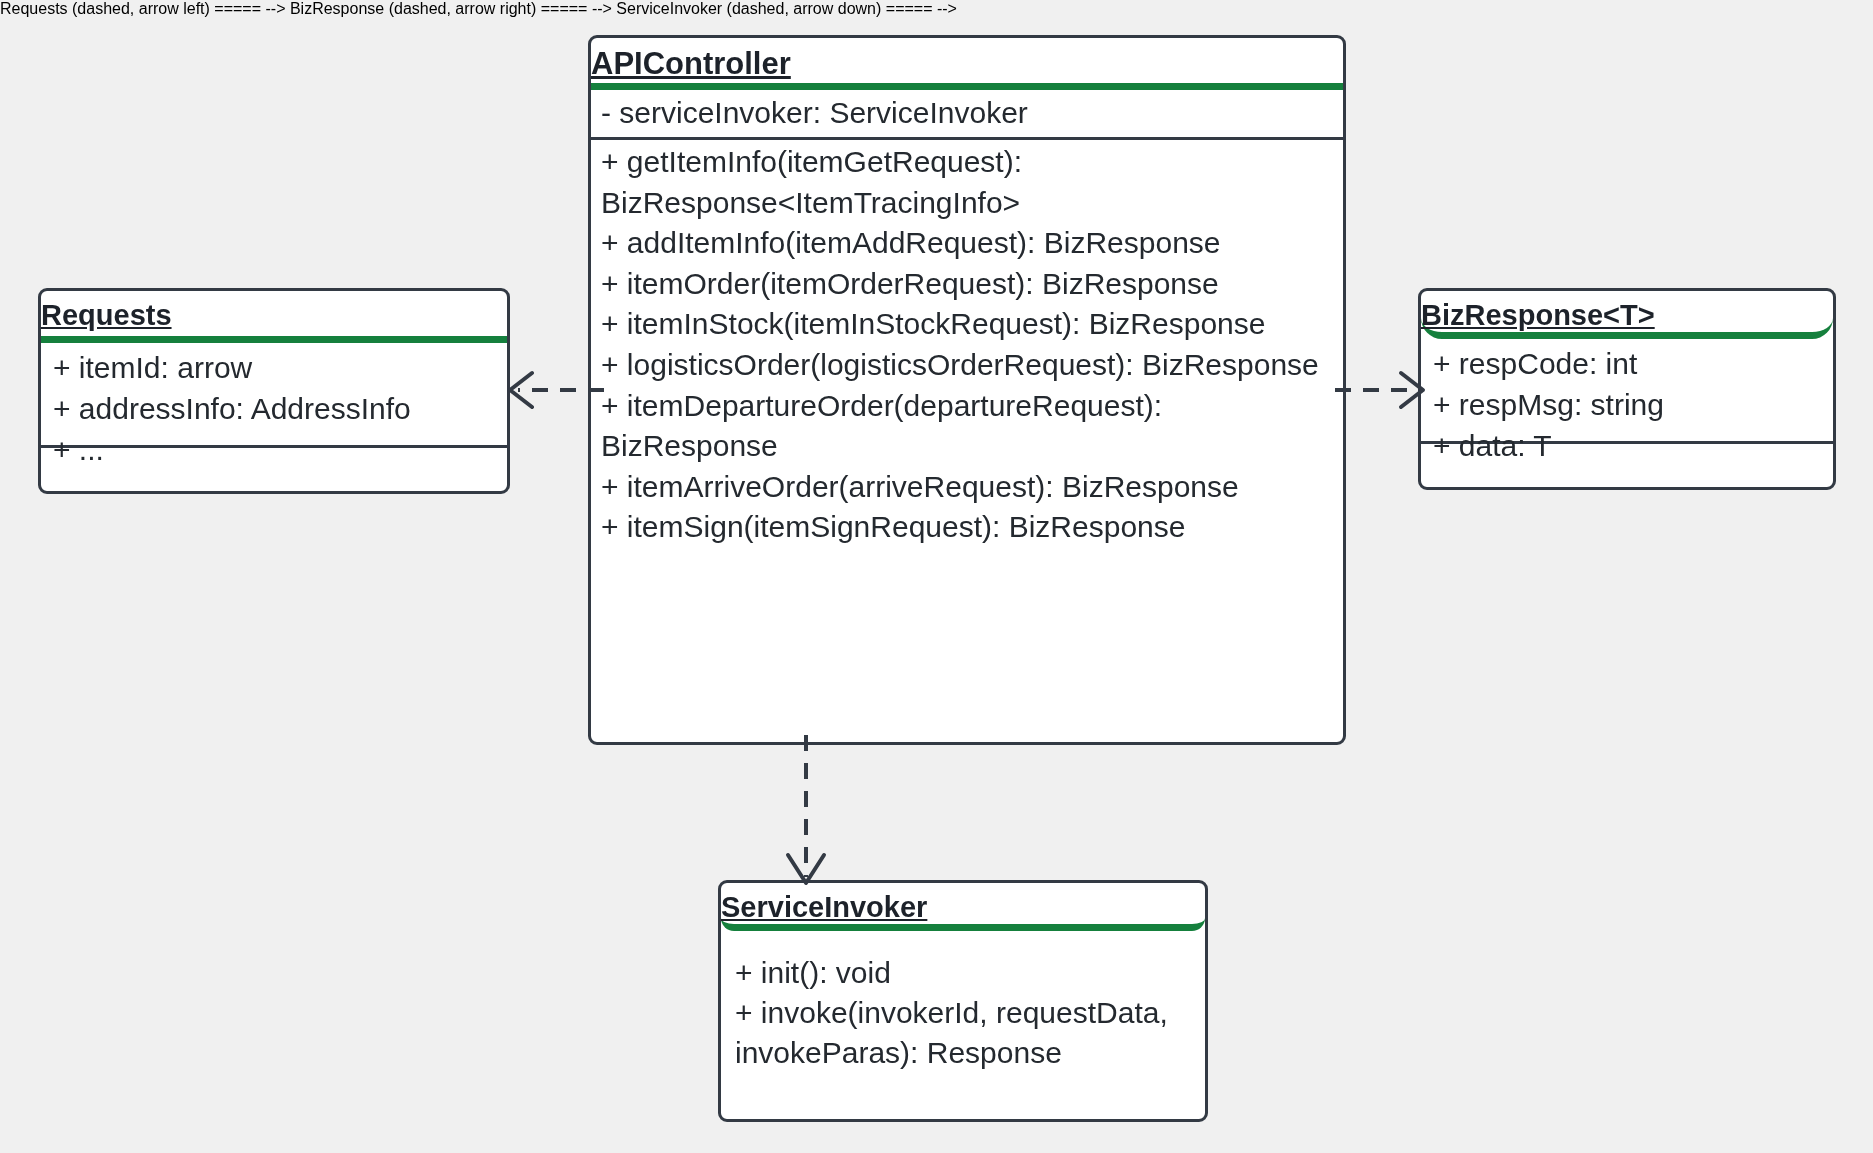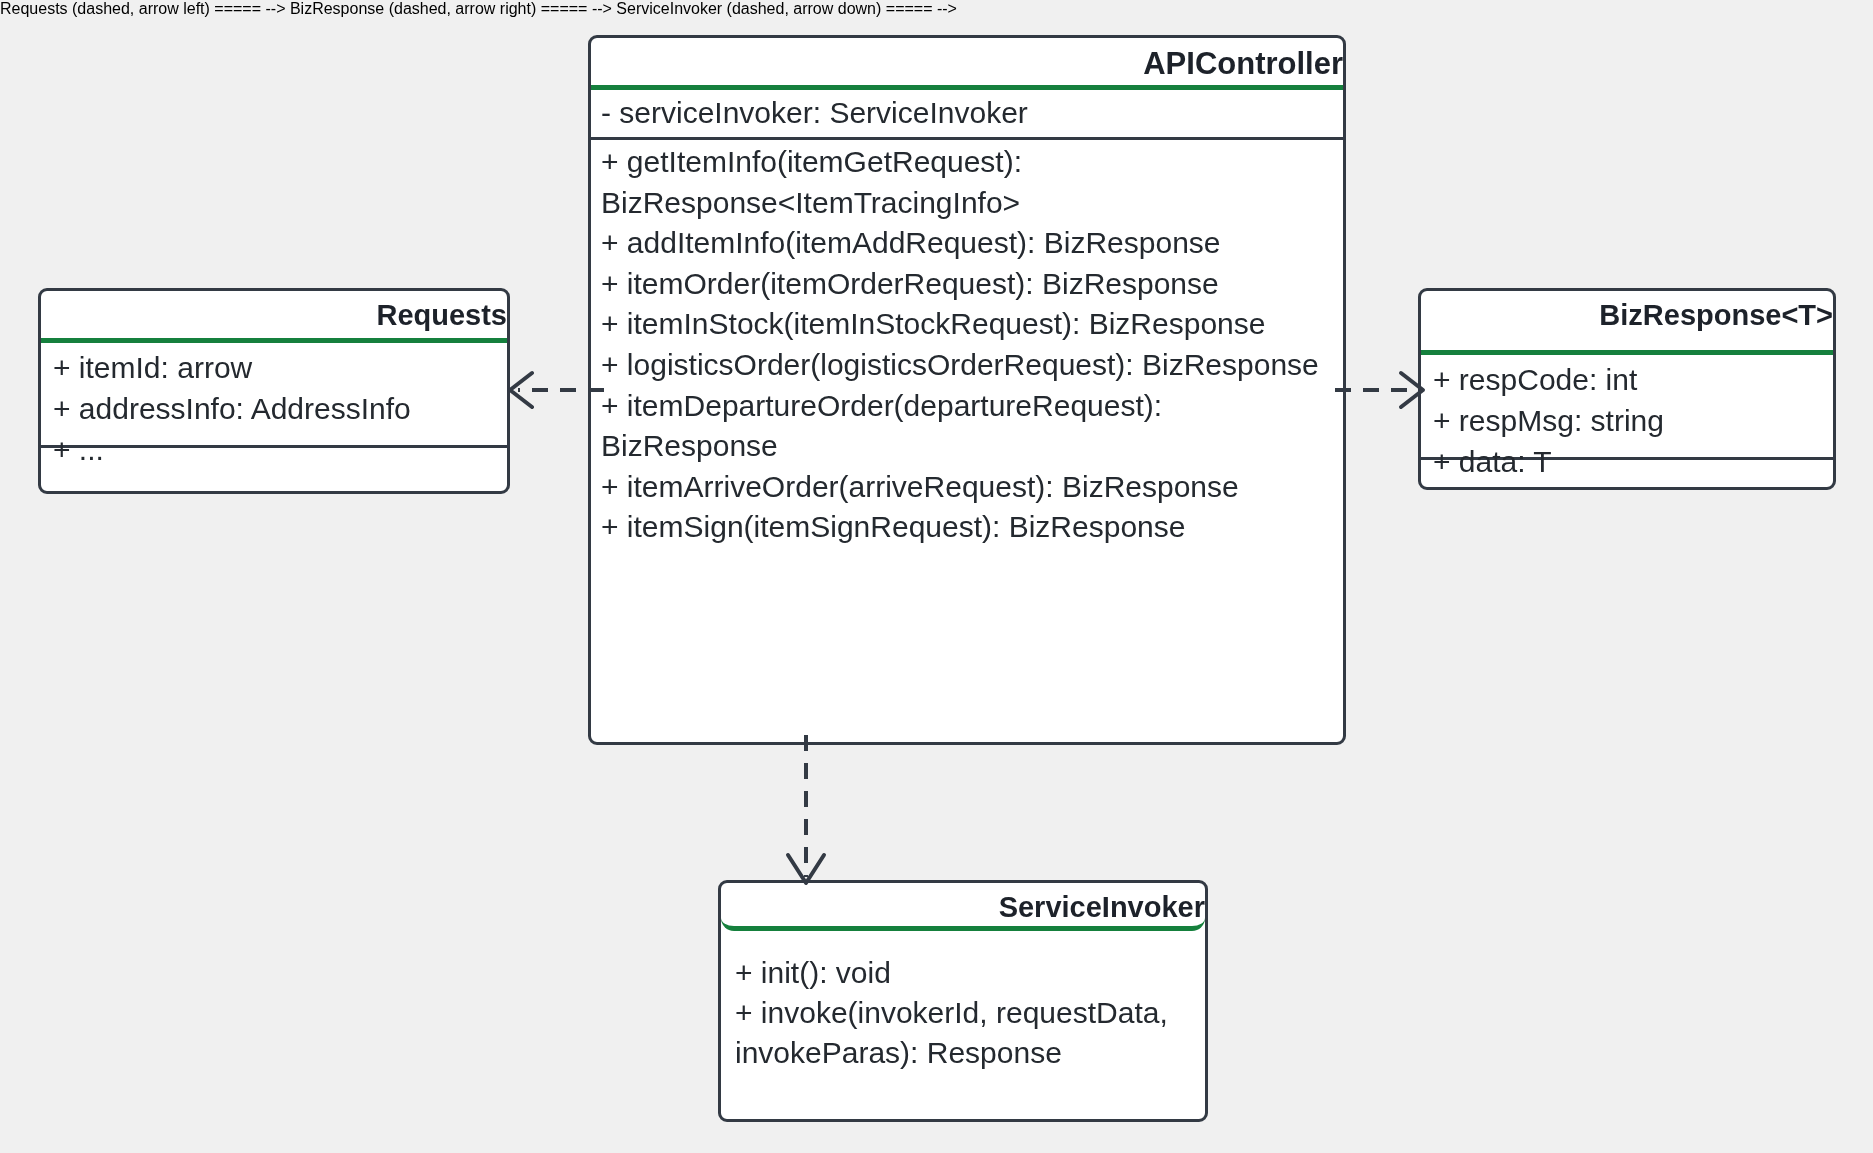--- a/index.html
+++ b/index.html
@@ -27,25 +27,26 @@
     position: absolute;
     box-sizing: border-box;
     background: #ffffff;
     border: 3px solid #333a44;
     border-radius: 9px;
     overflow: hidden;
   }
   .uml-title {
     box-sizing: border-box;
     width: 100%;
-    text-align: right;
+    text-align: left;
     font-weight: bold;
     color: #1d222a;
-    border-bottom: 5px solid #15803d;
+    border-bottom: 7px solid #15803d;
     white-space: nowrap;
+    text-decoration: underline;
   }
   .uml-compartment {
     box-sizing: border-box;
     width: 100%;
     color: #24292f;
   }
   .uml-compartment.divider {
     border-bottom: 3px solid #333a44;
   }
   .uml-line {
@@ -103,21 +104,22 @@
   
   #biz-response {
     left: 1418px;
     top: 288px;
     width: 418px;
     height: 202px;
   }
   #biz-response .uml-title {
     font-size: 29px;
     line-height: 48px;
-    height: 64px;
+    height: 48px;
+    border-radius: 21px;
   }
   #biz-response .attrs {
     padding: 4px 12px 4px 12px;
     font-size: 30px;
     line-height: 41px;
     height: 105px;
   }
   #biz-response .methods {
     height: 43px;
   }

